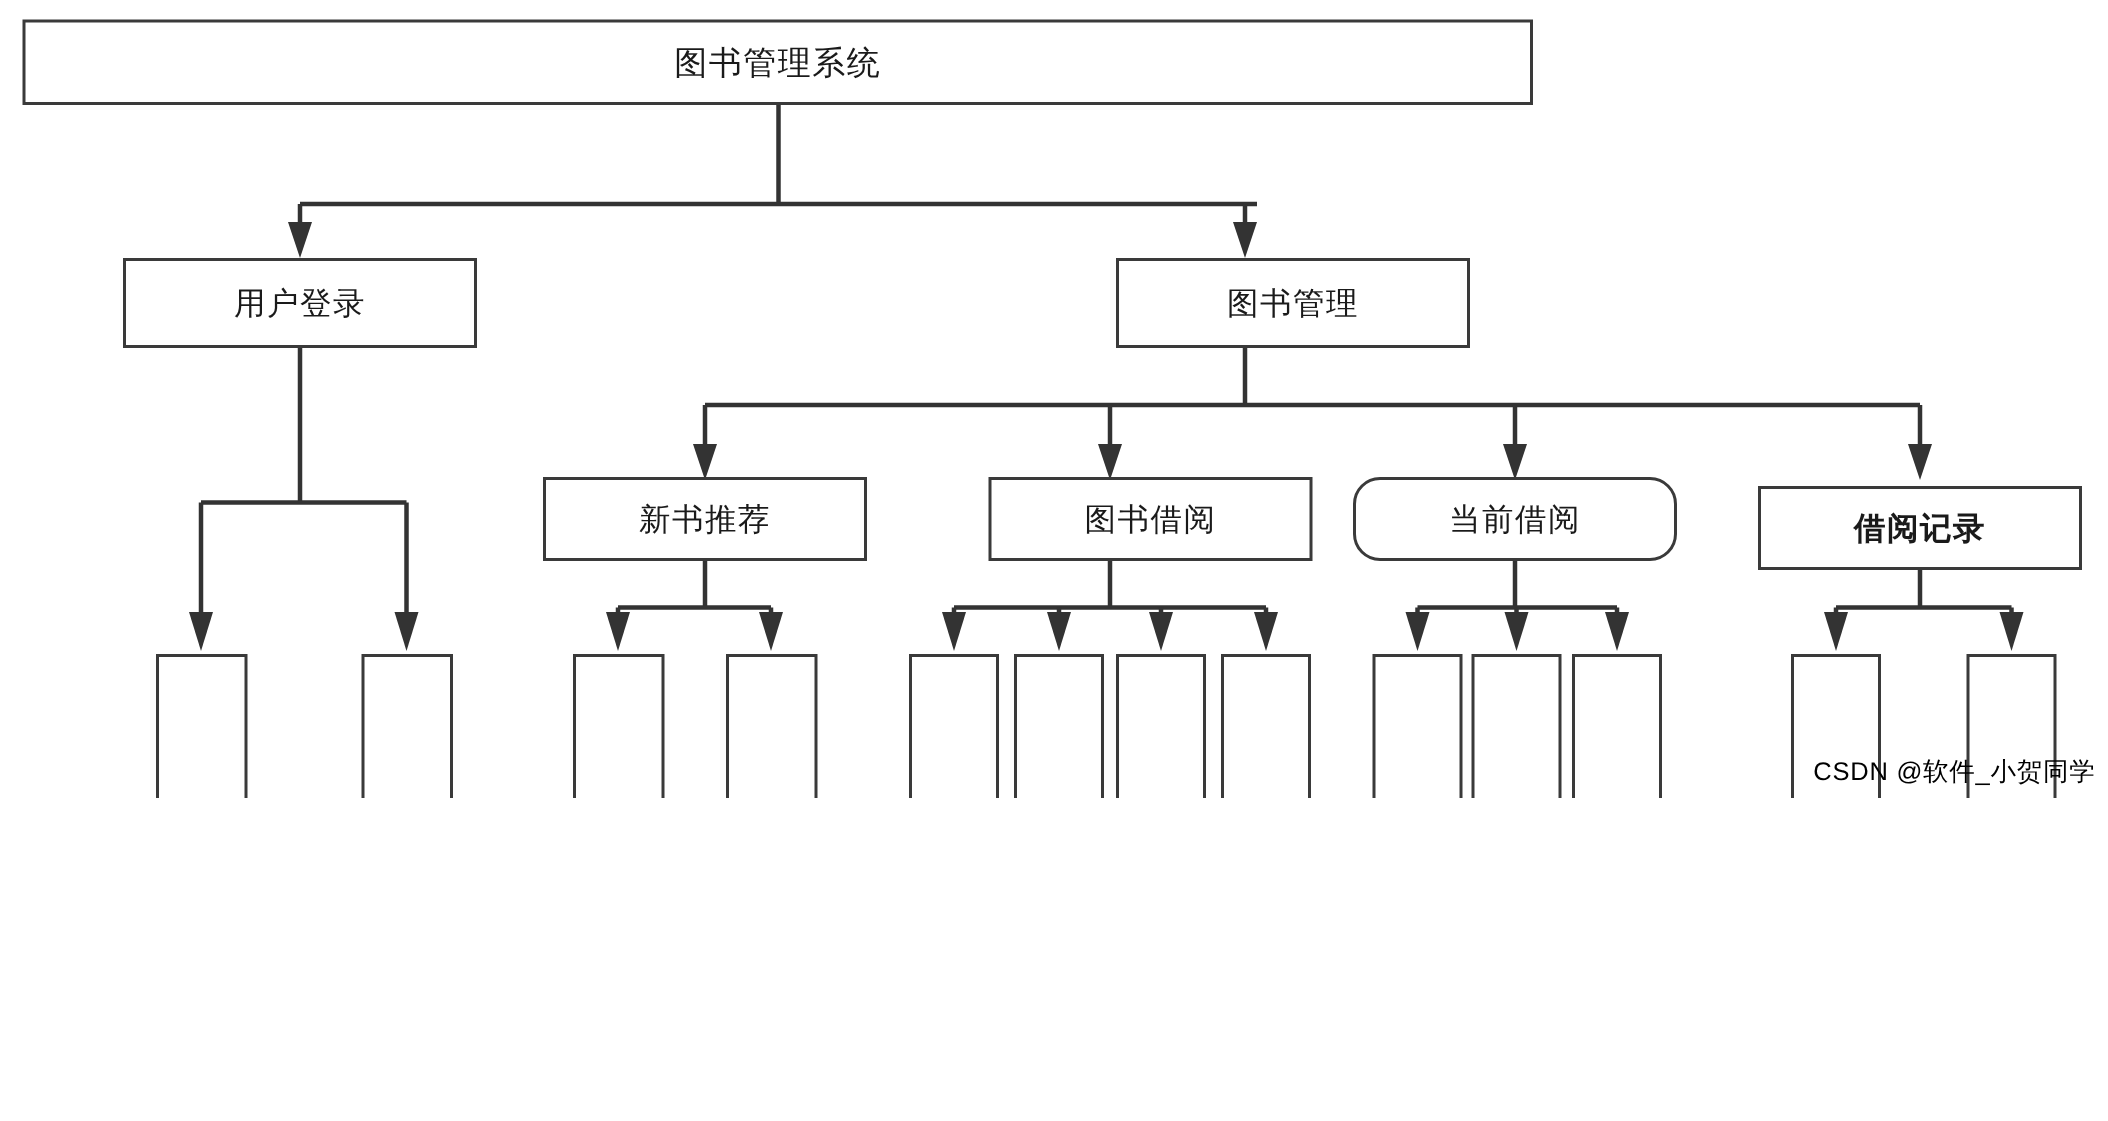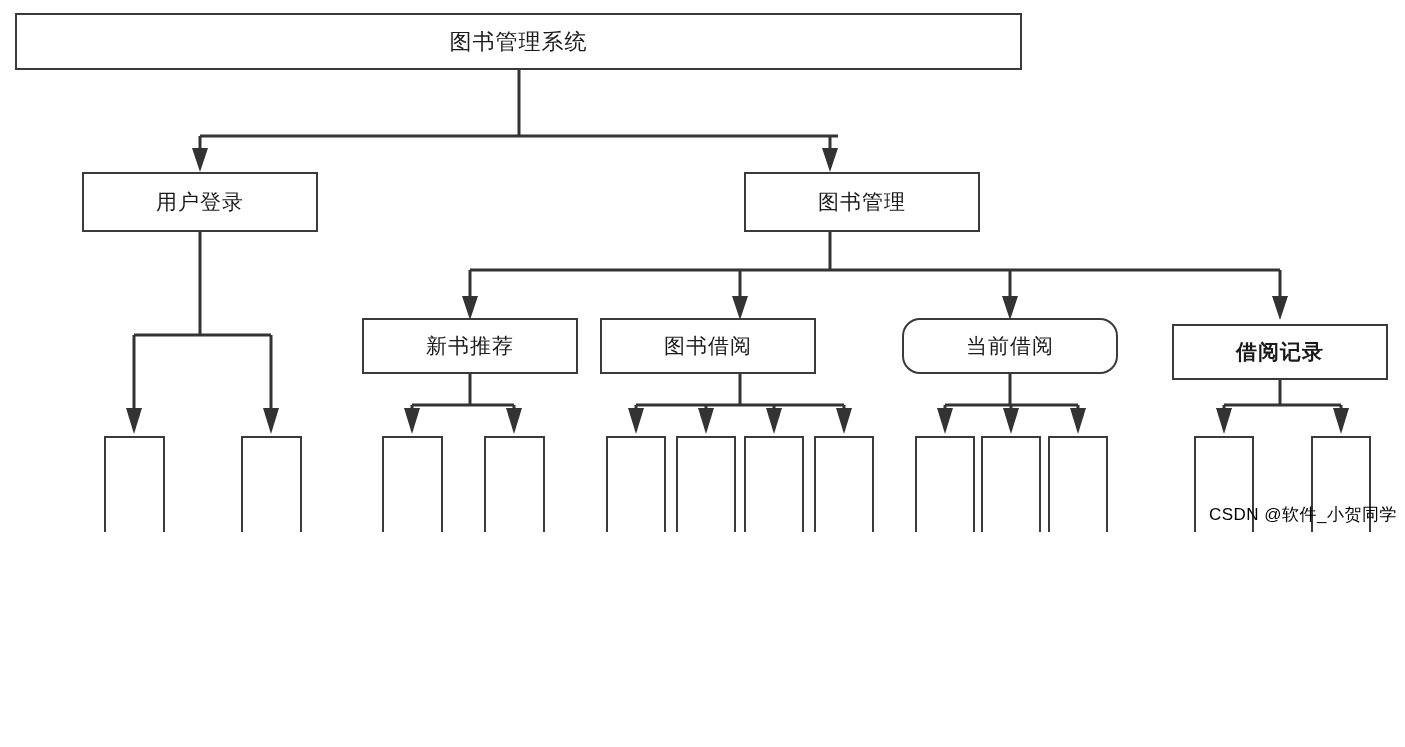--- a/index.html
+++ b/index.html
@@ -151,21 +151,21 @@
   <div class="node h" style="left:82px; top:172px; width:236px; height:60px;">
     <span>用户登录</span>
   </div>
   <div class="node h" style="left:712px; top:172px; width:236px; height:60px;margin-left:32px;">
     <span>图书管理</span>
   </div>
 
   <div class="node h" style="left:362px; top:318px; width:216px; height:56px;">
     <span>新书推荐</span>
   </div>
-  <div class="node h" style="left:600px; top:318px; width:216px; height:56px;text-align:center;">
+  <div class="node h" style="left:659px; top:318px; width:216px; height:56px;text-align:center;">
     <span>图书借阅</span>
   </div>
   <div class="node h" style="left:902px; top:318px; width:216px; height:56px;border-radius:18px;">
     <span>当前借阅</span>
   </div>
   <div class="node h" style="left:1172px; top:324px; width:216px; height:56px;font-weight:bold;">
     <span>借阅记录</span>
   </div>
 
   <div class="node v" style="left:104px; top:436px; width:61px; height:299px;">

